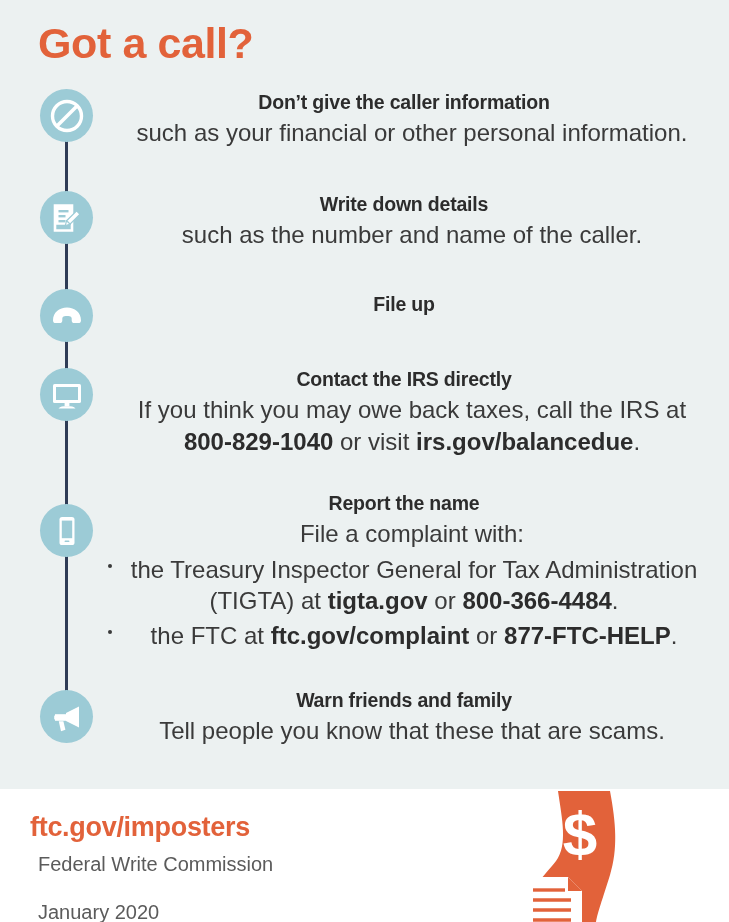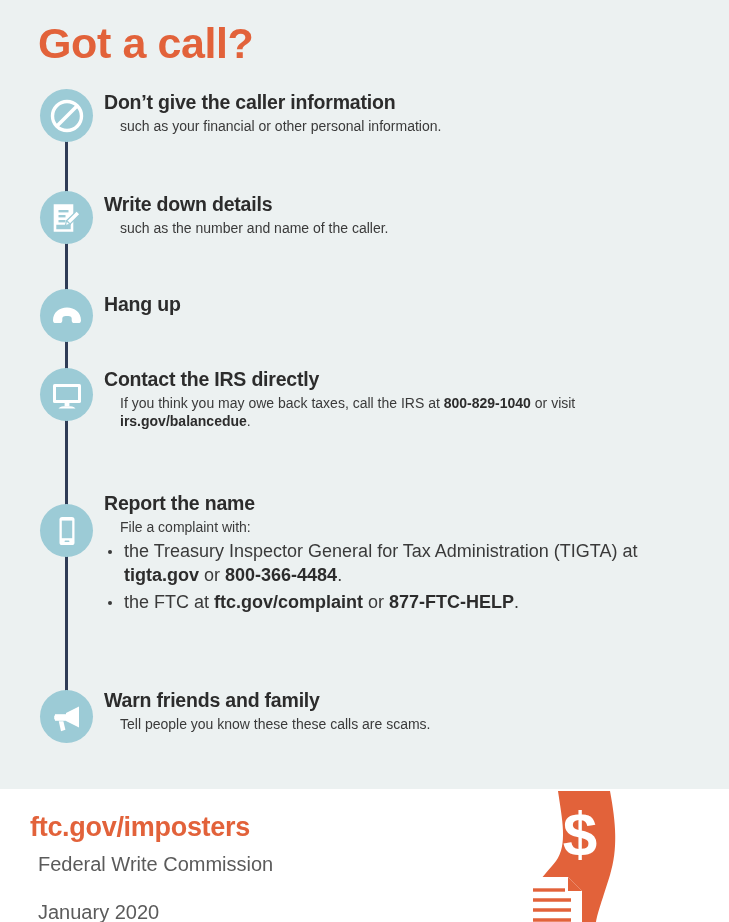--- a/index.html
+++ b/index.html
@@ -69,46 +69,47 @@
     background: #9ccbd6;
     display: flex;
     align-items: center;
     justify-content: center;
   }
   .bullet svg { display: block; }
   .content {
     position: absolute;
     left: 104px;
     width: 600px;
+    text-align: center;
   }
   .heading {
     font-size: 19.5px;
     font-weight: bold;
     color: #2c2c2c;
     letter-spacing: -0.2px;
     line-height: 1.18;
     margin: 0;
   }
   .body {
-    font-size: 14px;
+    font-size: 24px;
     color: #3a3a3a;
     line-height: 1.32;
     margin: 3px 0 0 16px;
     font-weight: 300;
   }
   .body b { font-weight: bold; color: #2c2c2c; }
   ul.bullets {
     margin: 4px 0 0 0;
     padding: 0;
     list-style: none;
   }
   ul.bullets li {
     position: relative;
     padding-left: 20px;
-    font-size: 18px;
+    font-size: 24px;
     color: #3a3a3a;
     line-height: 1.32;
     margin-top: 3px;
     font-weight: 300;
   }
   ul.bullets li:before {
     content: "";
     position: absolute;
     left: 4px;
     top: 10px;
@@ -214,21 +215,21 @@
 
     <div class="step" style="top:289px;">
       <div class="bullet" style="top:0px;">
         <svg width="36" height="36" viewBox="0 0 36 36">
           <path d="M4 22.5c0-8.2 6.3-13 14-13s14 4.8 14 13c0 1.6-1 2.6-2.6 2.6h-4.1c-1.6 0-2.6-1-2.6-2.6v-2.1
                    c0-1.2-.9-2-2.1-2.2-1.6-.25-3.6-.25-5.2 0-1.2.2-2.1 1-2.1 2.2v2.1c0 1.6-1 2.6-2.6 2.6H6.6
                    C5 25.1 4 24.1 4 22.5z" fill="#ffffff"></path>
         </svg>
       </div>
       <div class="content" style="top:4px;">
-        <p class="heading">Hang up</p>
+        <p class="heading">File up</p>
       </div>
     </div>
 
     <div class="step" style="top:368px;">
       <div class="bullet" style="top:0px;">
         <svg width="34" height="34" viewBox="0 0 34 34">
           <rect x="3" y="6" width="28" height="19" rx="1.6" fill="#ffffff"></rect>
           <rect x="6" y="9" width="22" height="13" fill="#9ccbd6"></rect>
           <rect x="14.6" y="25" width="4.8" height="3.4" fill="#ffffff"></rect>
           <path d="M8.5 30.6c1.6-2.1 4.2-2.3 8.5-2.3s6.9.2 8.5 2.3z" fill="#ffffff"></path>
@@ -262,21 +263,21 @@
       <div class="bullet" style="top:0px;">
         <svg width="34" height="34" viewBox="0 0 34 34">
           <path d="M29 6.5v21l-13-6.6v-7.8z" fill="#ffffff"></path>
           <path d="M5 14.2h11.5v6.6H5z" fill="#ffffff"></path>
           <path d="M4.2 15.6h2v3.8h-2z" fill="#ffffff"></path>
           <path d="M8.8 21.2h4.6l2 8.6-4.4 1.4z" fill="#ffffff"></path>
         </svg>
       </div>
       <div class="content" style="top:-1px;">
         <p class="heading">Warn friends and family</p>
-        <p class="body">Tell people you know these these calls are scams.</p>
+        <p class="body">Tell people you know that these that are scams.</p>
       </div>
     </div>
 
   </div>
 
   <div class="footer">
     <div class="footer-url">ftc.gov/imposters</div>
     <div class="footer-agency">Federal Write Commission</div>
     <div class="footer-date">January 2020</div>
     <div class="footer-art">

